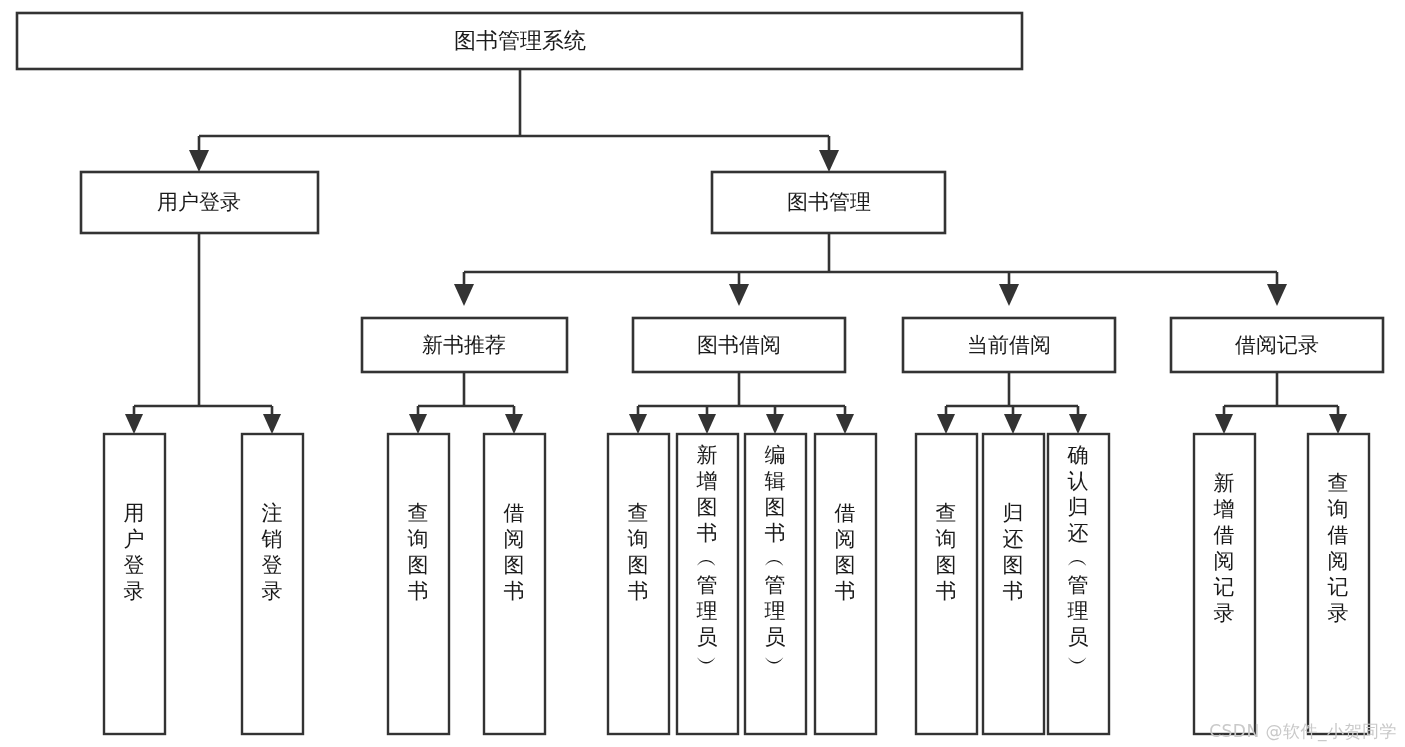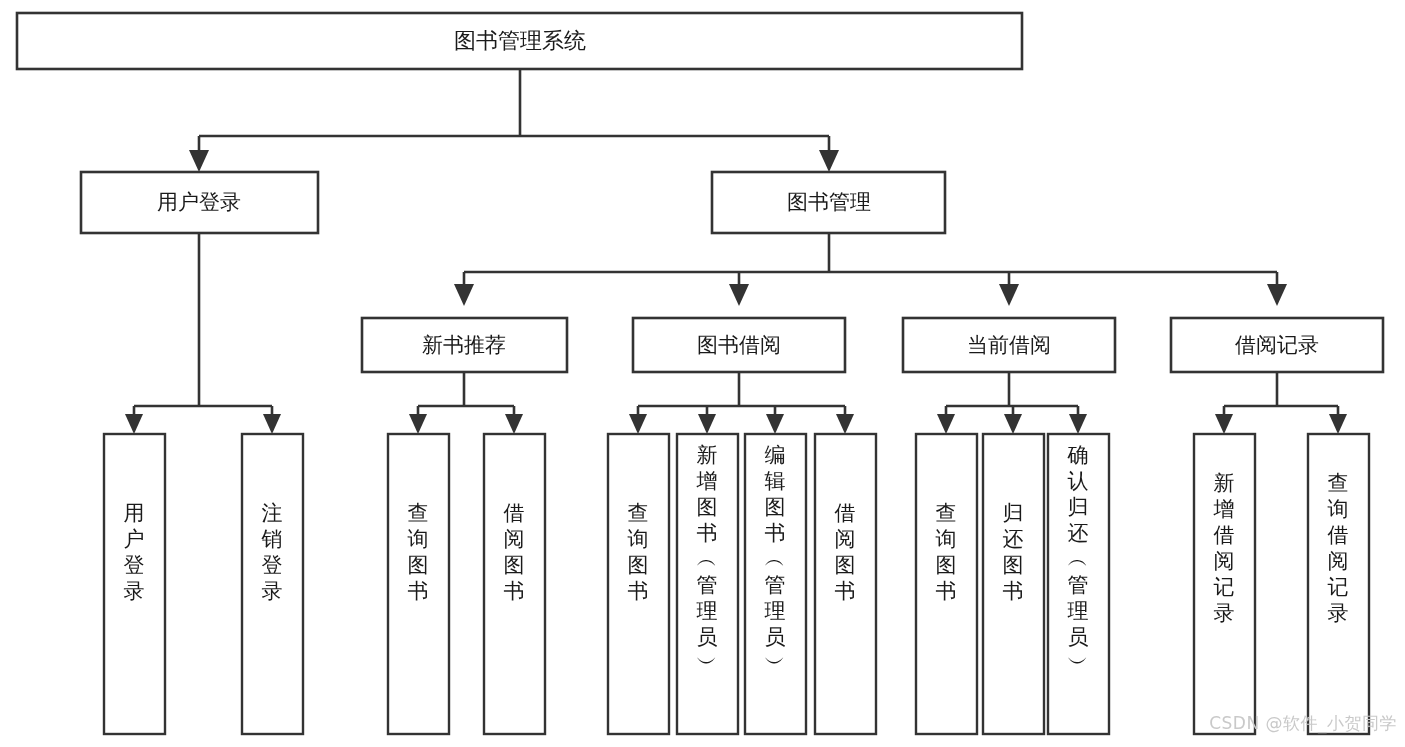--- a/index.html
+++ b/index.html
@@ -59,21 +59,21 @@
   }
   .vlabel {
     font-family: "DejaVu Sans", "Liberation Sans", sans-serif;
     font-size: 21px;
     fill: #1a1a1a;
     text-anchor: middle;
   }
   .watermark {
     position: absolute;
     right: 8px;
-    bottom: 12px;
+    bottom: 4px;
     font-family: "DejaVu Sans", "Liberation Sans", sans-serif;
     font-size: 17px;
     color: #c9c9c9;
     letter-spacing: 0.5px;
     white-space: nowrap;
     user-select: none;
   }
 </style>
 </head>
 <body>

